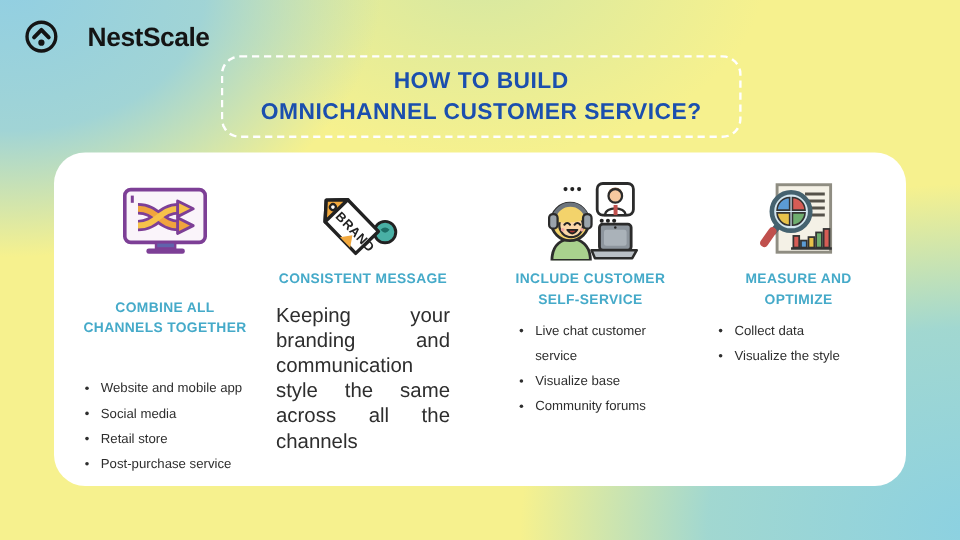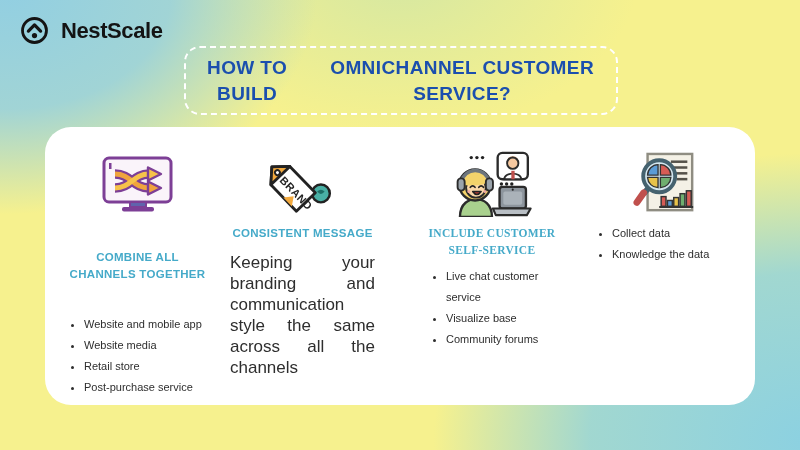--- a/index.html
+++ b/index.html
@@ -5,47 +5,47 @@
   html,body{margin:0;padding:0;}
   body{
     width:800px;height:450px;position:relative;overflow:hidden;
     font-family:"Liberation Sans","DejaVu Sans",sans-serif;
     background-color:#f6f18e;
     background-image:
       radial-gradient(ellipse 430px 310px at 1% -2%, #92cfe2 0%, rgba(146,207,226,0.85) 38%, rgba(146,207,226,0) 72%),
       radial-gradient(ellipse 520px 400px at 101% 98%, #8cd1e1 0%, rgba(140,209,225,0.8) 42%, rgba(140,209,225,0) 72%),
       radial-gradient(ellipse 340px 220px at 50% -5%, rgba(187,224,178,0.55), rgba(187,224,178,0) 70%);
   }
-  .logo{position:absolute;left:20px;top:16px;display:flex;align-items:center;gap:12px;}
+  .logo{position:absolute;left:20px;top:16px;display:flex;align-items:center;gap:24px;}
   .logo svg{display:block;}
   .logo-text{font-size:22px;font-weight:bold;color:#141414;letter-spacing:-0.4px;}
 
   .title-box{
     position:absolute;left:184px;top:46px;width:430px;height:65px;
     border:2.5px dashed #ffffff;border-radius:16px;
-    display:flex;flex-direction:row;align-items:center;justify-content:center;
+    display:flex;flex-direction:column;align-items:center;justify-content:center;
   }
   .title-line{color:#1b4fae;font-weight:bold;font-size:19px;line-height:26px;letter-spacing:0.4px;text-align:center;}
 
   .card{
     position:absolute;left:45px;top:127px;width:710px;height:278px;
     background:#ffffff;border-radius:26px;
   }
   .col{position:absolute;top:25px;display:flex;flex-direction:column;align-items:center;}
   .col-1{left:20px;width:145px;gap:24px;}
   .col-2{left:185px;width:145px;}
   .col-3{left:382px;width:130px;}
   .col-4{left:548px;width:145px;}
   .icon-box{height:64px;display:flex;align-items:center;justify-content:center;}
   .col-heading{
     margin-top:9px;text-align:center;color:#45aac9;font-weight:bold;
     font-size:11.5px;line-height:17px;letter-spacing:0.3px;text-transform:uppercase;
   }
   .col-4 .col-heading{max-width:104px;}
-  .col-3 .col-heading{max-width:130px;font-family:Liberation Serif, serif;}
+  .col-3 .col-heading{max-width:130px;}
   .bullets{margin:7px 0 0;padding-left:19px;align-self:stretch;
     font-size:11px;line-height:21px;color:#2e2e2e;list-style:disc;}
   .bullets li::marker{color:#2e2e2e;font-size:11px;}
   .para{margin:10px 0 0;align-self:stretch;font-size:17px;line-height:21px;color:#2e2e2e;
     text-align:justify;text-align-last:left;}
 </style>
 </head>
 <body>
 
 <div class="logo">
@@ -77,21 +77,21 @@
         <path d="M15 33 C31 33 33 19 49 19" stroke="#f6c24a" stroke-width="5" fill="none"></path>
         <polygon points="48,12.5 61,19 48,25.5" fill="#f6c24a" stroke="#7d3f96" stroke-width="2.4" stroke-linejoin="round"></polygon>
         <polygon points="48,26.5 61,33 48,39.5" fill="#f0a43d" stroke="#7d3f96" stroke-width="2.4" stroke-linejoin="round"></polygon>
         <rect x="30" y="47" width="16" height="5" fill="#6063ac" stroke="#7d3f96" stroke-width="2"></rect>
         <rect x="22" y="52" width="32" height="4.5" rx="2" fill="#7d3f96"></rect>
       </svg>
     </div>
     <div class="col-heading">COMBINE ALL CHANNELS TOGETHER</div>
     <ul class="bullets">
       <li>Website and mobile app</li>
-      <li>Website media</li>
+      <li>Social media</li>
       <li>Retail store</li>
       <li>Post-purchase service</li>
     </ul>
   </div>
 
   <div class="col col-2">
     <div class="icon-box">
       <svg width="72" height="64" viewBox="0 0 72 68">
         <circle cx="55" cy="44" r="9.5" fill="#49b0a5" stroke="#222" stroke-width="2.6"></circle>
         <path d="M51 42 q4 -4 8 0 q-4 5 -8 0 Z" fill="#1d6e66"></path>
@@ -164,18 +164,19 @@
         <line x1="28" y1="56.8" x2="63" y2="56.8" stroke="#333" stroke-width="2"></line>
         <line x1="18" y1="36" x2="12" y2="43" stroke="#45626f" stroke-width="6"></line>
         <line x1="12" y1="42" x2="5" y2="52" stroke="#c0504d" stroke-width="7" stroke-linecap="round"></line>
         <circle cx="28" cy="25" r="16.5" fill="#d4e7f0" stroke="#45626f" stroke-width="4"></circle>
         <path d="M26.8 23.8 L26.8 13 A11 11 0 0 0 16 23.8 Z" fill="#5b9bd5" stroke="#333" stroke-width="1.4"></path>
         <path d="M29.2 23.8 L29.2 13 A11 11 0 0 1 40 23.8 Z" fill="#d65c55" stroke="#333" stroke-width="1.4"></path>
         <path d="M29.2 26.2 L40 26.2 A11 11 0 0 1 29.2 36.8 Z" fill="#6fae6f" stroke="#333" stroke-width="1.4"></path>
         <path d="M26.8 26.2 L26.8 36.8 A11 11 0 0 1 16 26.2 Z" fill="#e8c24a" stroke="#333" stroke-width="1.4"></path>
       </svg>
     </div>
+    <div class="col-heading">MEASURE AND OPTIMIZE</div>
     <ul class="bullets">
       <li>Collect data</li>
-      <li>Knowledge the data</li>
+      <li>Visualize the style</li>
     </ul>
   </div>
 </div>
 
 </body></html>

